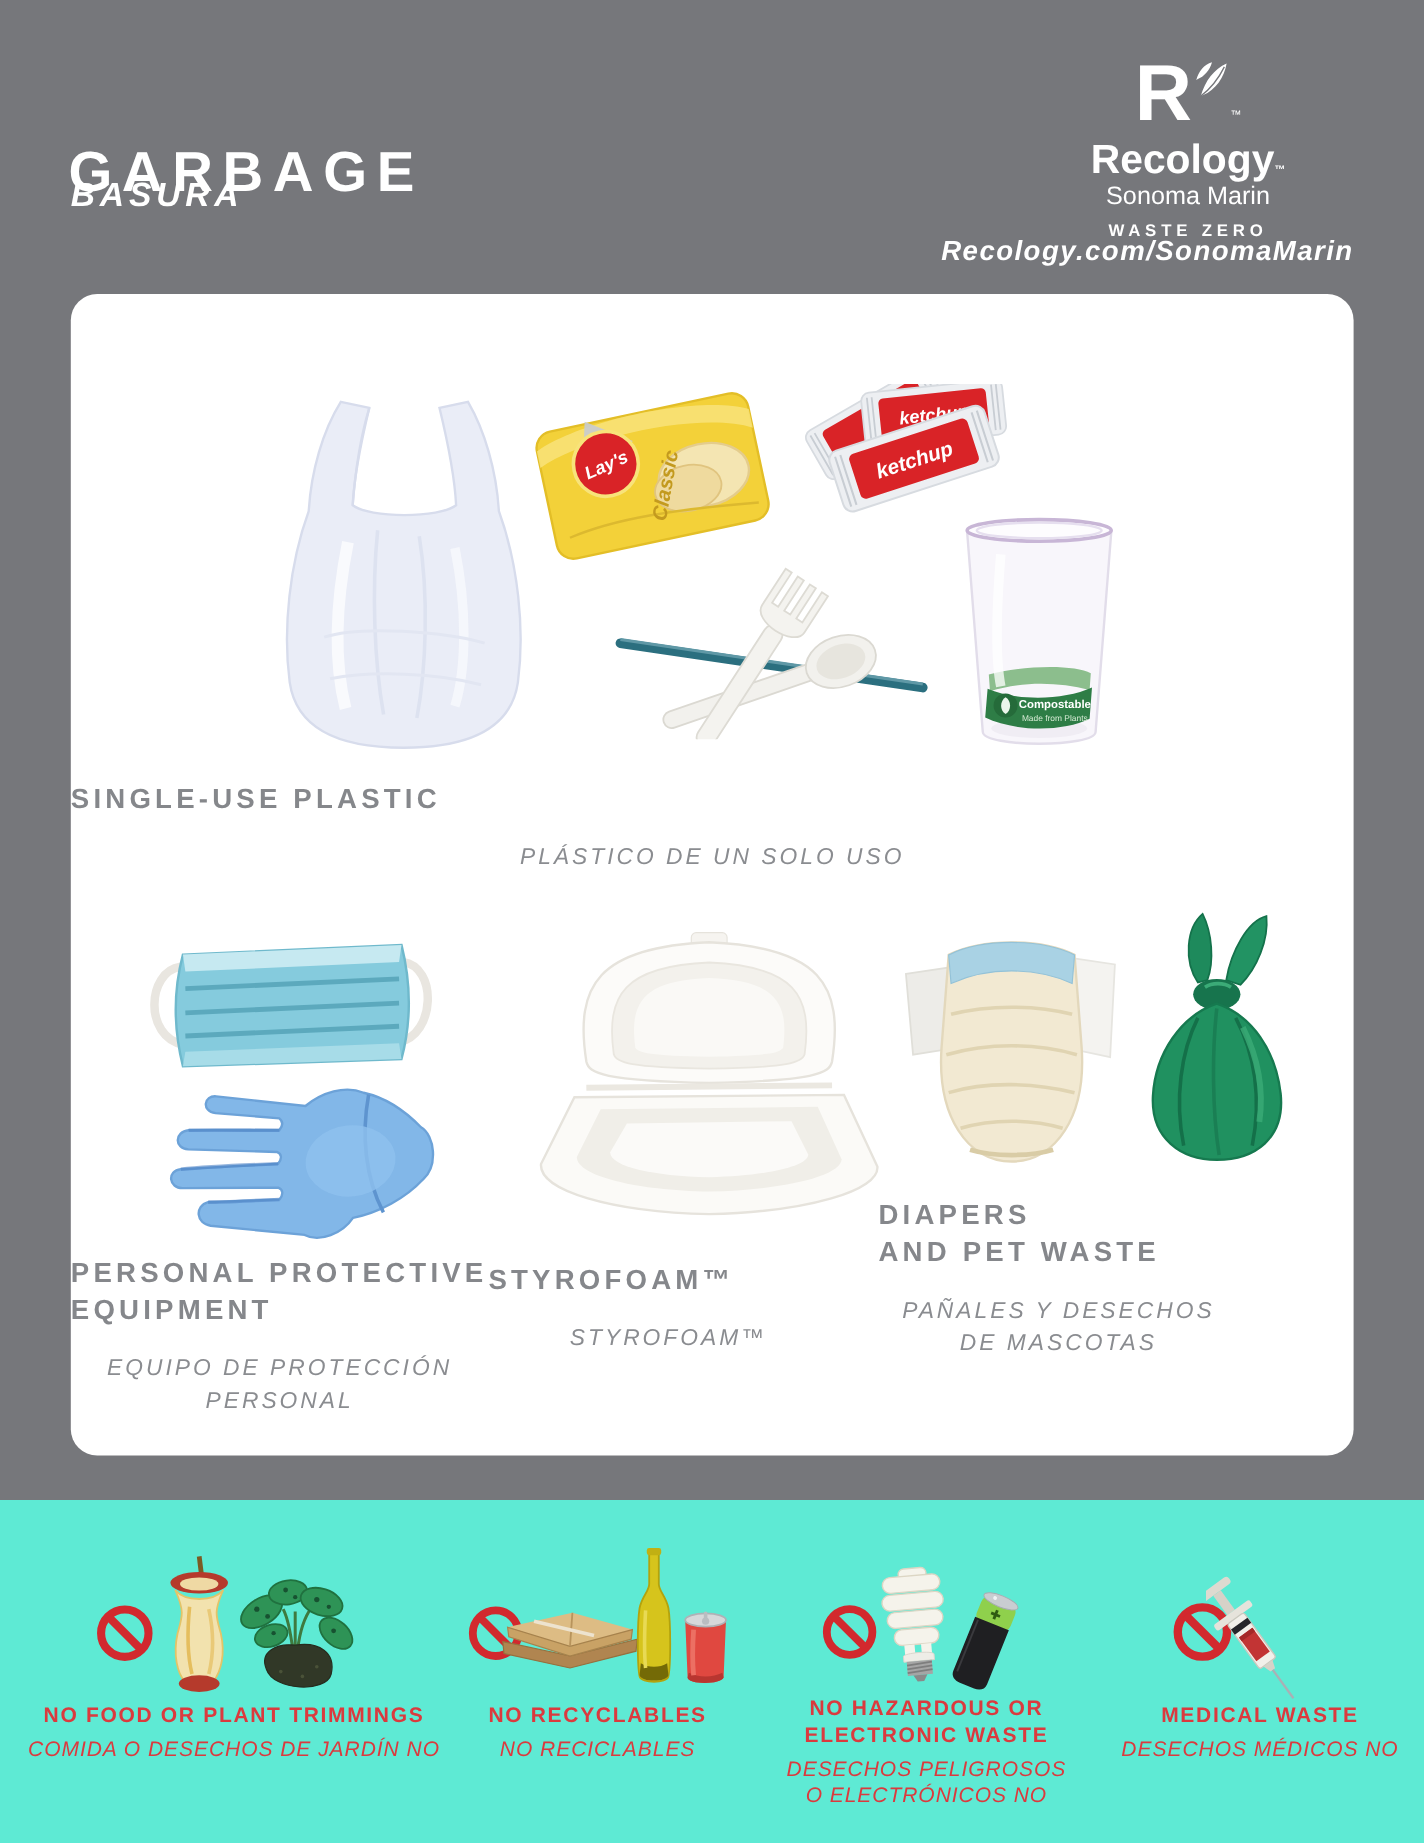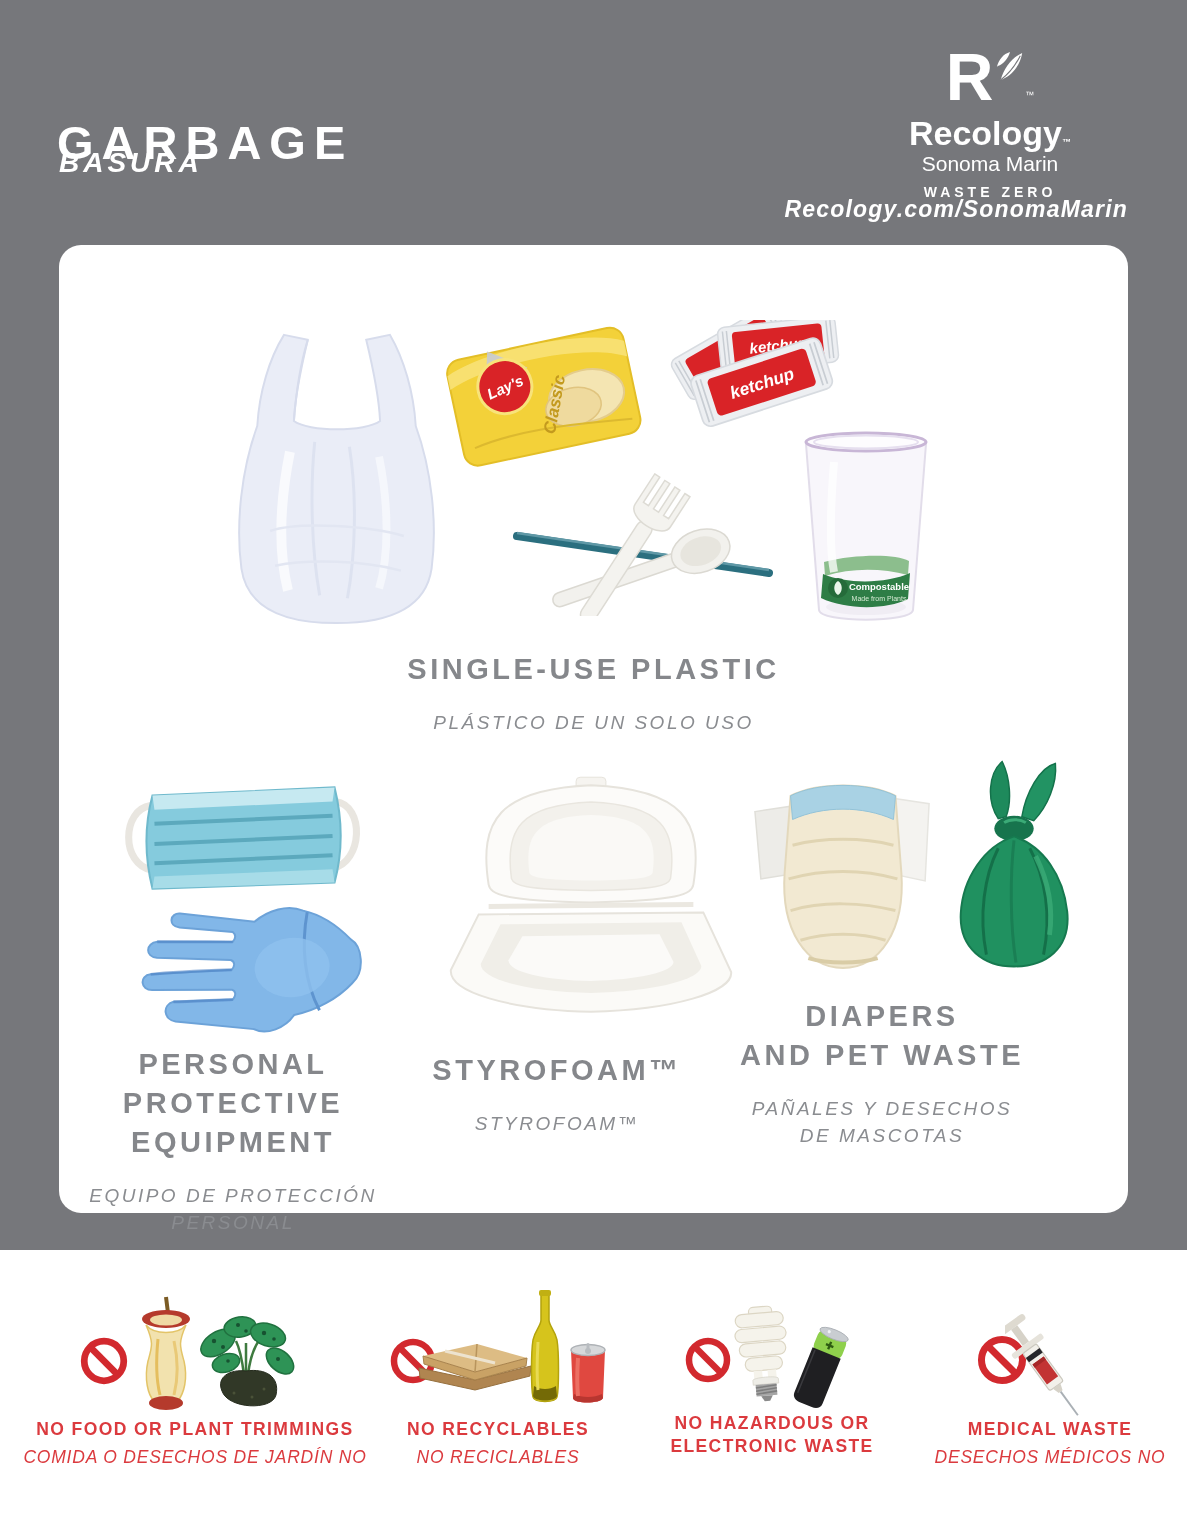--- a/index.html
+++ b/index.html
@@ -23,27 +23,27 @@
   .logo-tm-sm { font-size:9px; margin-top:46px; }
   .logo-brand { font-size:34px; font-weight:bold; line-height:1.05; }
   .logo-brand .tm2 { font-size:9px; }
   .logo-region { font-size:21px; margin-top:0; }
   .logo-tagline { font-size:14px; font-weight:bold; letter-spacing:4px; margin-top:8px; }
   .website { top:196px; right:59px; color:#FFFFFF; font-size:23px; font-weight:bold; letter-spacing:1.2px;font-style:italic; }
 
   
   .card { left:59px; top:245px; width:1069px; height:968px; background:#FFFFFF; border-radius:22px; }
 
-  .cat-title { font-weight:bold; color:#85878B; font-size:29px; letter-spacing:3.5px;
-               text-align:center; white-space:pre-line; line-height:1.35; }
+  .cat-title { font-weight:bold; color:#85878B; font-size:23px; letter-spacing:3.5px;
+               white-space:pre-line; line-height:1.35; }
   .cat-sub   { font-weight:normal; font-style:italic; color:#8A8C90; font-size:19px; letter-spacing:2.5px;
                text-align:center; white-space:pre-line; line-height:1.4; margin-top:21px; }
 
   
-  .band { left:0; top:1250px; width:1187px; height:286px; background:#ffffff; }
+  .band { left:0; top:1250px; width:1187px; height:286px; background:#5eead4; }
   .no-title { font-weight:bold; color:#DB3A3E; font-size:17.5px; letter-spacing:1.4px;
               text-align:center; white-space:pre-line; line-height:1.3; }
   .no-sub   { font-style:italic; color:#DB3A3E; font-size:17.5px; letter-spacing:0.8px;
               text-align:center; white-space:pre-line; line-height:1.3; margin-top:5px; }
 </style>
 </head>
 <body>
 
 <div class="page">
 
@@ -358,20 +358,22 @@
           <ellipse cx="36" cy="15" rx="19" ry="6" fill="#C9CDD1" stroke="#A8ADB2" stroke-width="1"></ellipse>
           <circle cx="29" cy="14" r="2" fill="#F0F2F4"></circle>
           <path d="M31,30 L41,30 M36,25 L36,35" stroke="#2E5B12" stroke-width="3"></path>
           <path d="M21,42 L21,100" stroke="#3A3A3E" stroke-width="2"></path>
         </g>
       </svg>
     </div>
     <div class="abs" style="left:622px;top:162px;width:300px;">
       <div class="no-title">NO HAZARDOUS OR
 ELECTRONIC WASTE</div>
+      <div class="no-sub">DESECHOS PELIGROSOS
+O ELECTRÓNICOS NO</div>
     </div>
 
     <div class="abs" style="left:975px;top:83px;width:54px;height:54px;">
       <svg viewBox="0 0 100 100">
         <circle cx="50" cy="50" r="38" fill="none" stroke="#D2292E" stroke-width="13"></circle>
         <line x1="24" y1="24" x2="76" y2="76" stroke="#D2292E" stroke-width="13"></line>
       </svg>
     </div>
     <div class="abs" style="left:1005px;top:50px;width:100px;height:123px;">
       <svg viewBox="0 0 130 160">

